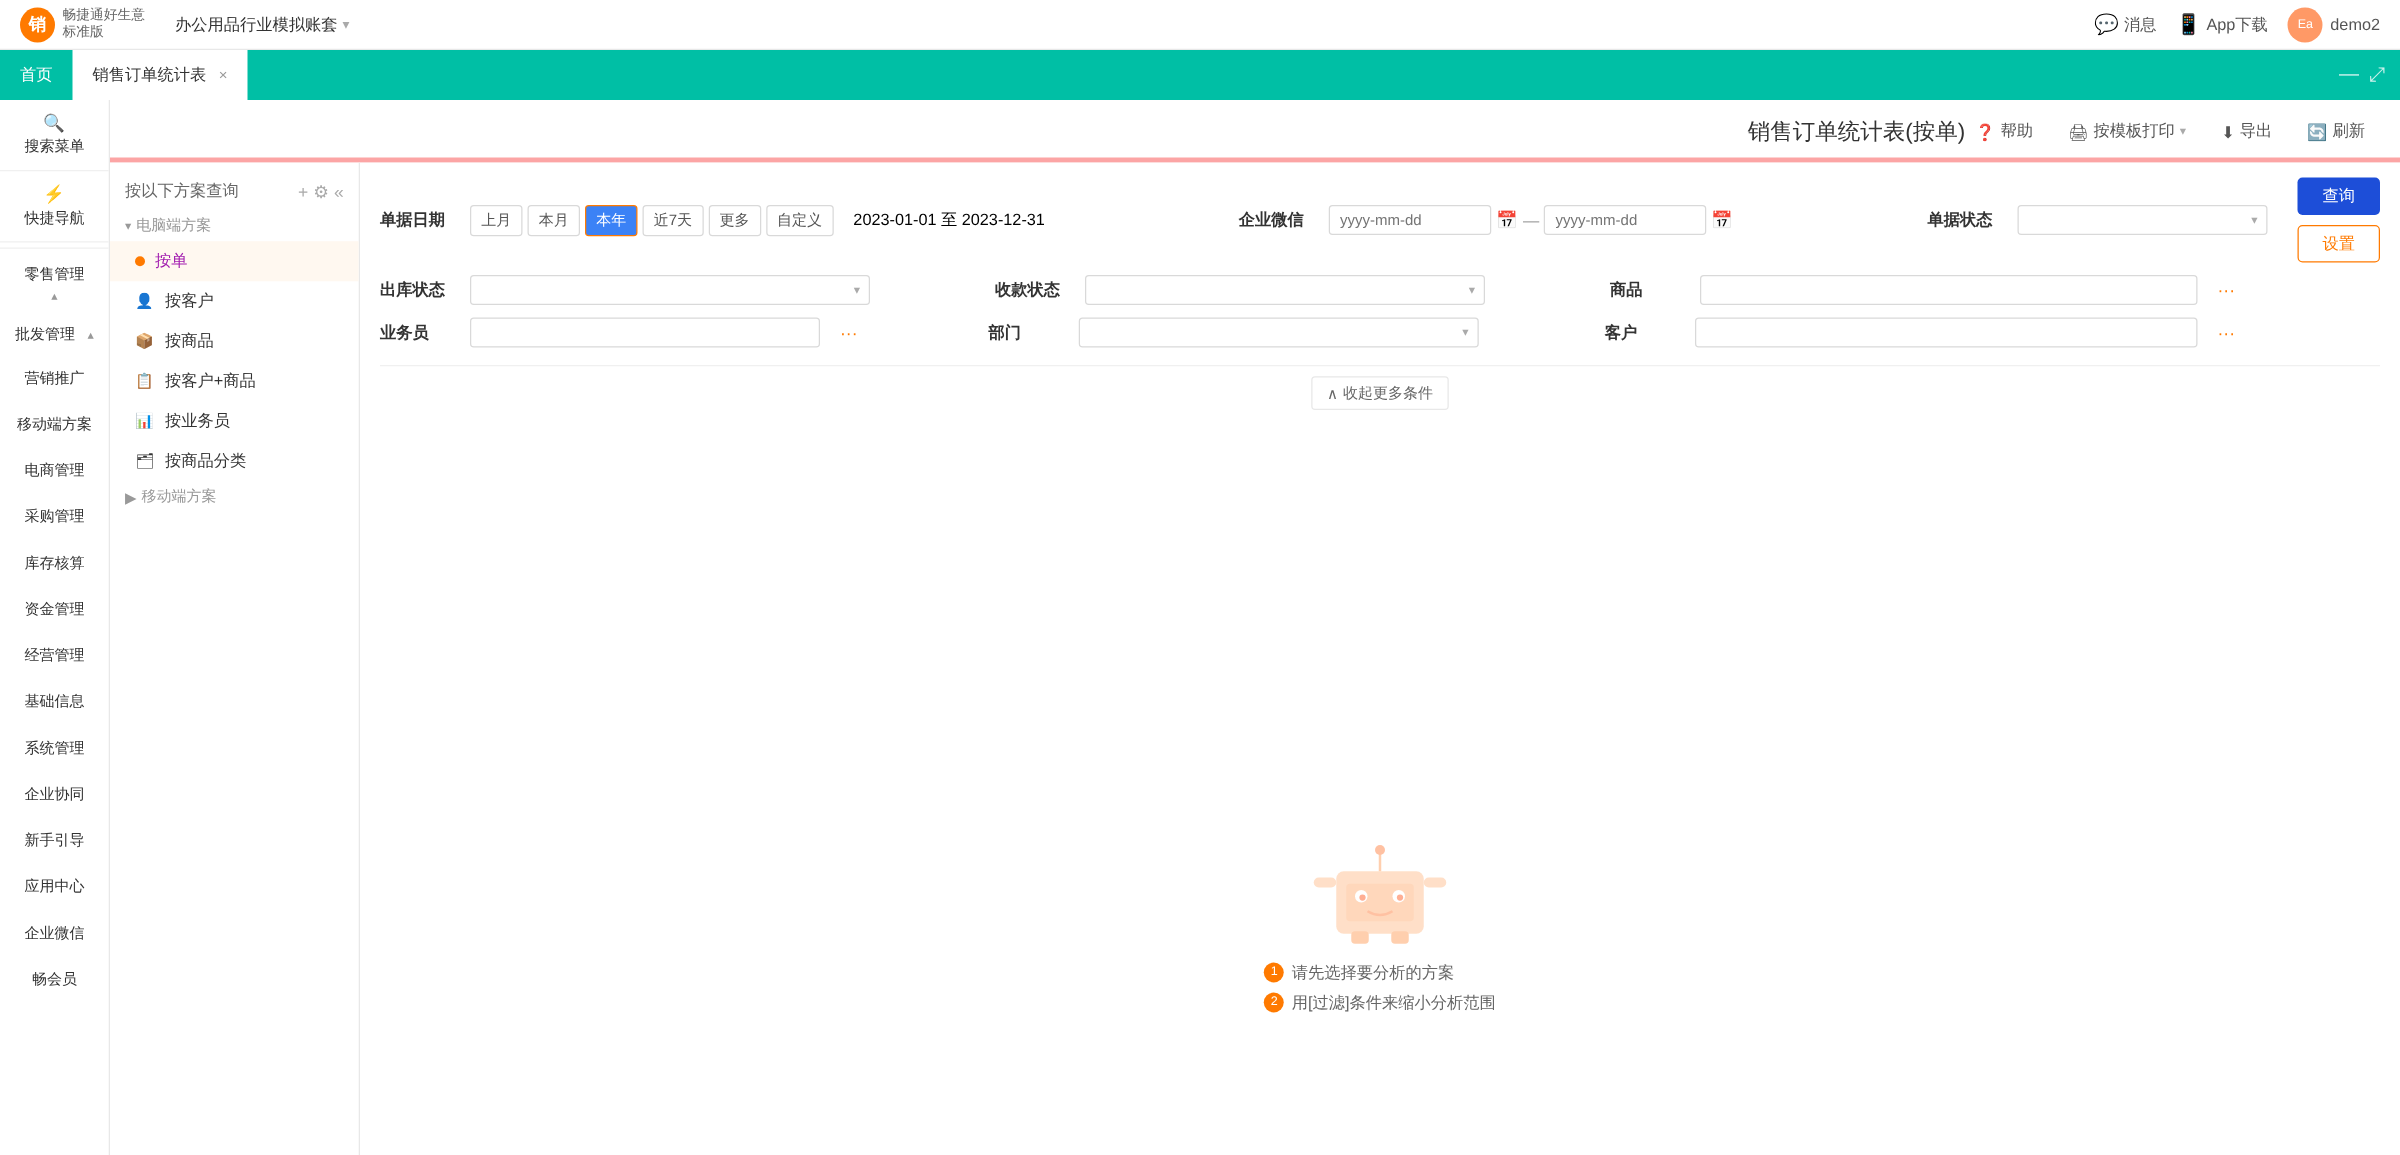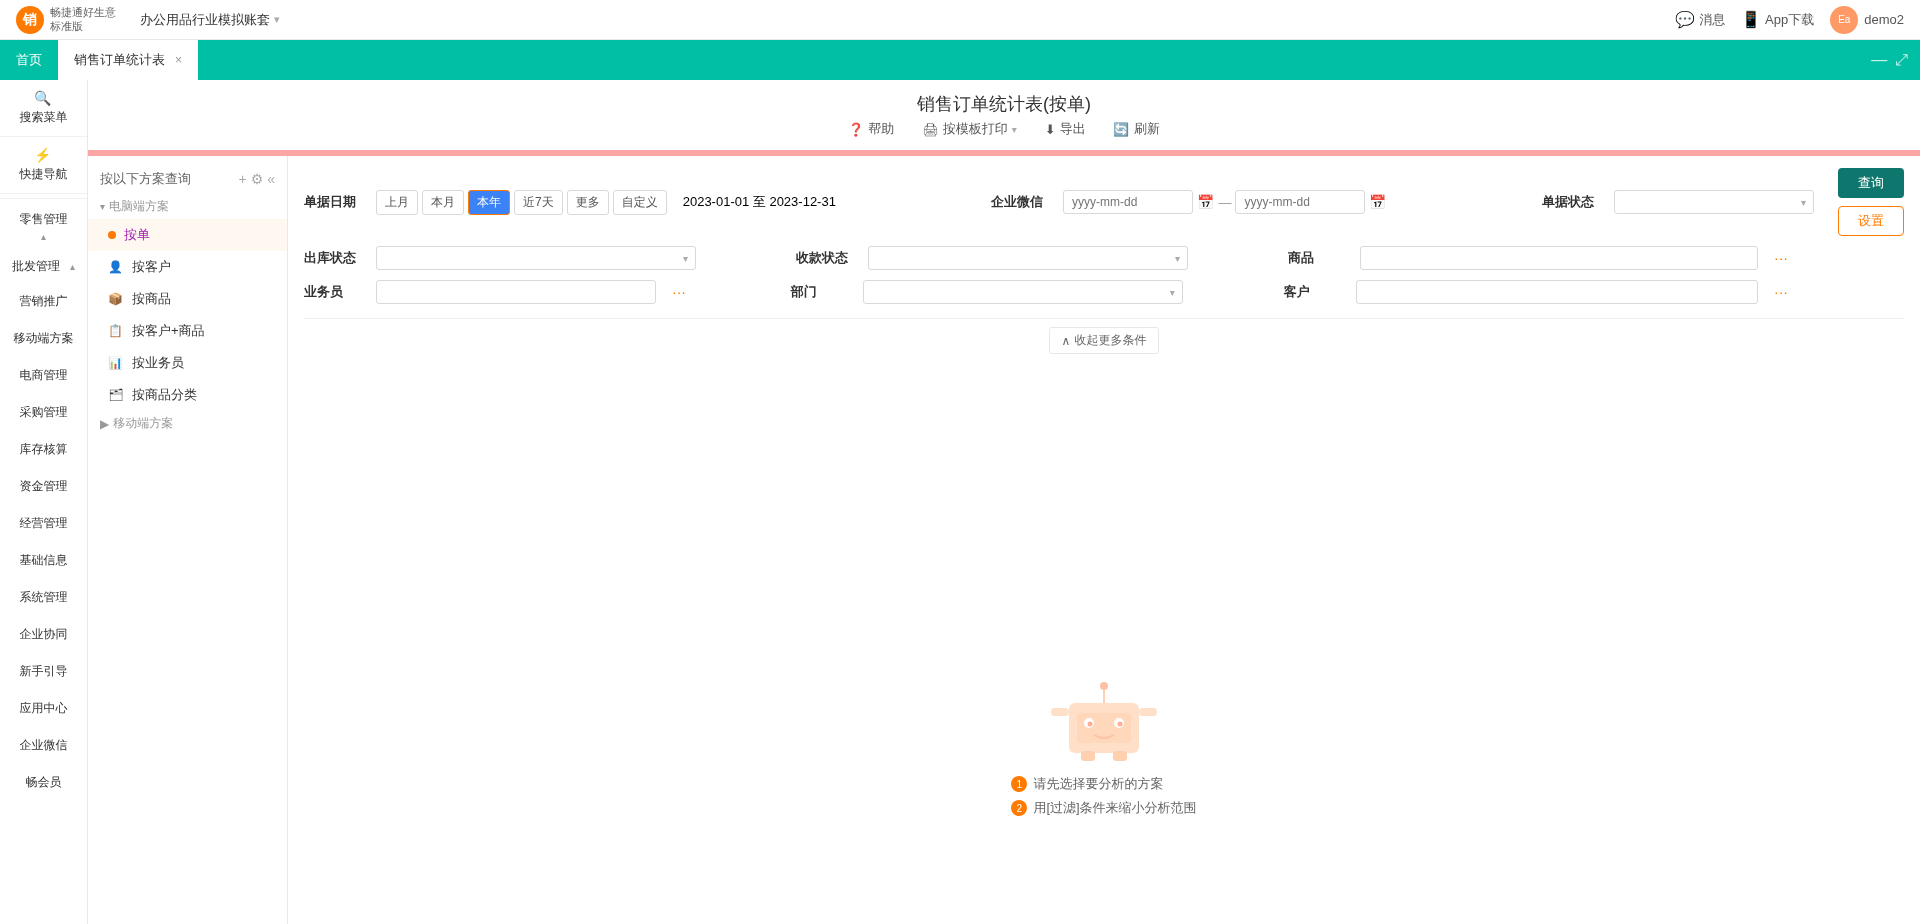--- a/index.html
+++ b/index.html
@@ -164,22 +164,21 @@
       overflow: hidden;
       background: #fff;
     }
 
     
     .page-header {
       padding: 12px 20px 8px;
       display: flex;
       align-items: center;
       justify-content: flex-end;
-      border-bottom: 6px solid #fca5a5;
-      flex-direction: column;
+      border-bottom: 4px solid #fca5a5;
     }
     .page-title {
       font-size: 18px;
       font-weight: 500;
       color: #333;
     }
     .page-actions {
       display: flex;
       align-items: center;
       gap: 12px;
@@ -188,21 +187,21 @@
       display: flex;
       align-items: center;
       gap: 4px;
       font-size: 13px;
       color: #555;
       cursor: pointer;
       padding: 4px 8px;
       border-radius: 4px;
     }
     .btn-orange {
-      background: #0f766e;
+      background: #1d4ed8;
       color: white;
       border: none;
       padding: 6px 20px;
       border-radius: 4px;
       font-size: 13px;
       cursor: pointer;
     }
     .btn-orange-outline {
       background: white;
       color: #ff7a00;

